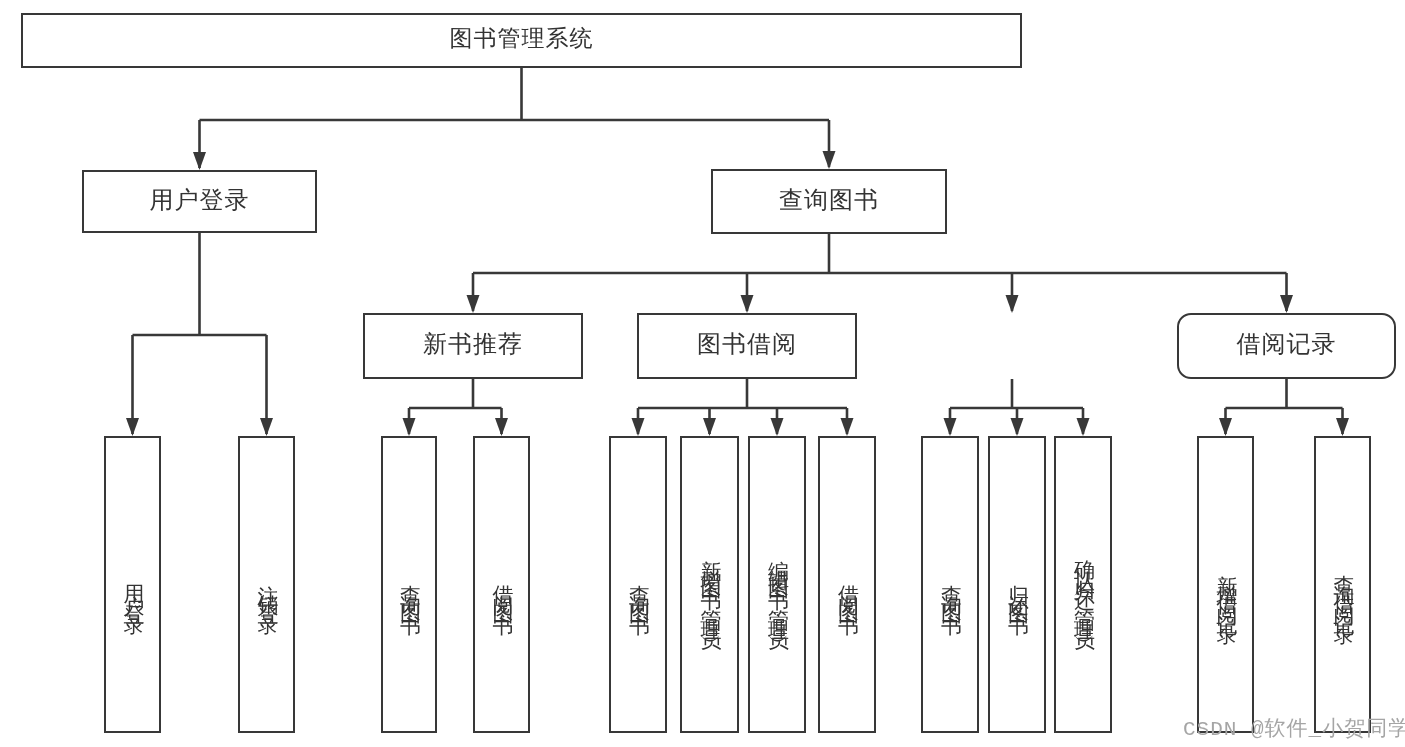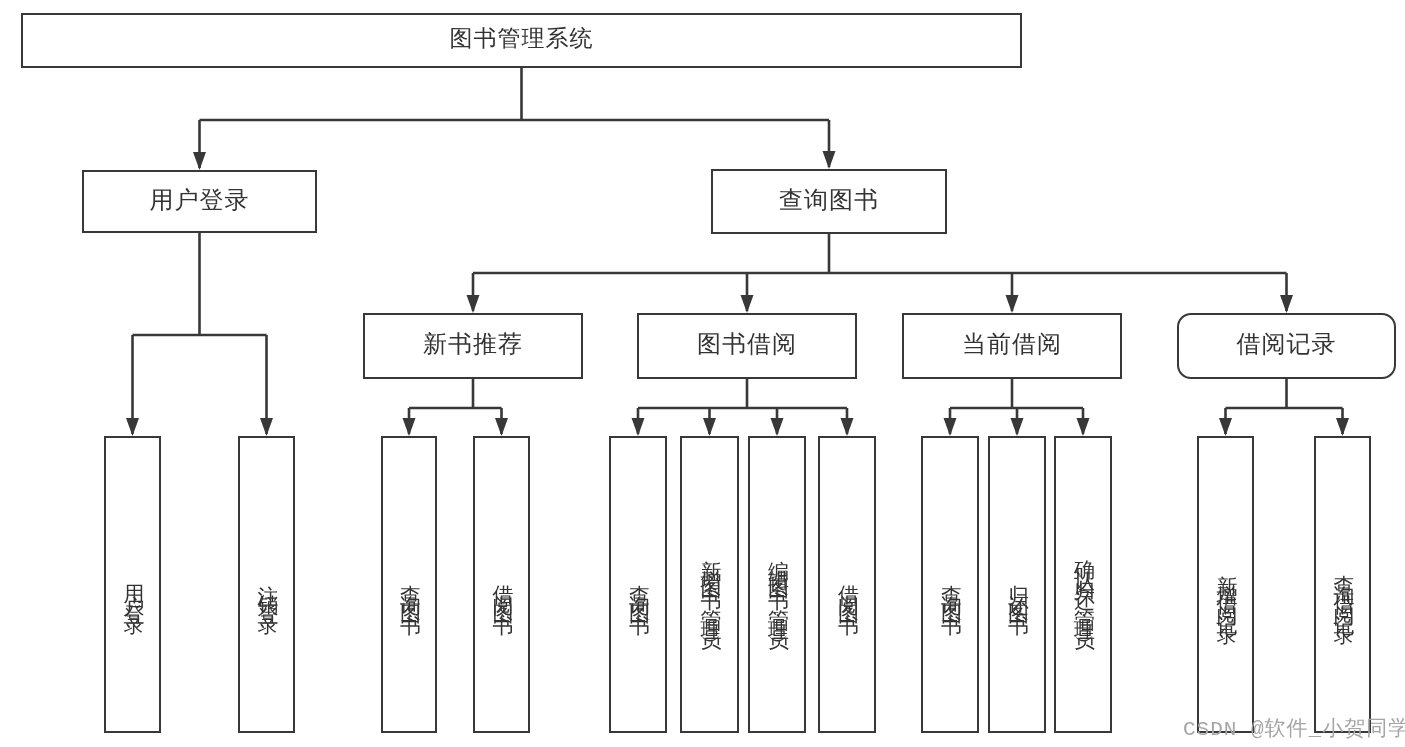--- a/index.html
+++ b/index.html
@@ -90,21 +90,20 @@
     <polygon points="1336,418 1349,418 1342.5,436"></polygon>
   </svg>
 
   <div class="node h-root" style="left:21px;top:13px;width:1001px;height:55px;">图书管理系统</div>
 
   <div class="node h-mid" style="left:82px;top:170px;width:235px;height:63px;">用户登录</div>
   <div class="node h-mid" style="left:711px;top:169px;width:236px;height:65px;">查询图书</div>
 
   <div class="node h-mid" style="left:363px;top:313px;width:220px;height:66px;">新书推荐</div>
   <div class="node h-mid" style="left:637px;top:313px;width:220px;height:66px;">图书借阅</div>
-  <div class="node h-mid" style="left:902px;top:313px;width:220px;height:66px;">当前借阅</div>
   <div class="node h-mid" style="left:1177px;top:313px;width:219px;height:66px;border-radius:14px;">借阅记录</div>
 
   <div class="node vertical" style="left:104px;top:436px;width:57px;height:297px;">用户登录</div>
   <div class="node vertical" style="left:238px;top:436px;width:57px;height:297px;">注销登录</div>
 
   <div class="node vertical" style="left:381px;top:436px;width:56px;height:297px;">查询图书</div>
   <div class="node vertical" style="left:473px;top:436px;width:57px;height:297px;">借阅图书</div>
 
   <div class="node vertical" style="left:609px;top:436px;width:58px;height:297px;">查询图书</div>
   <div class="node vertical" style="left:680px;top:436px;width:59px;height:297px;">新增图书（管理员）</div>

